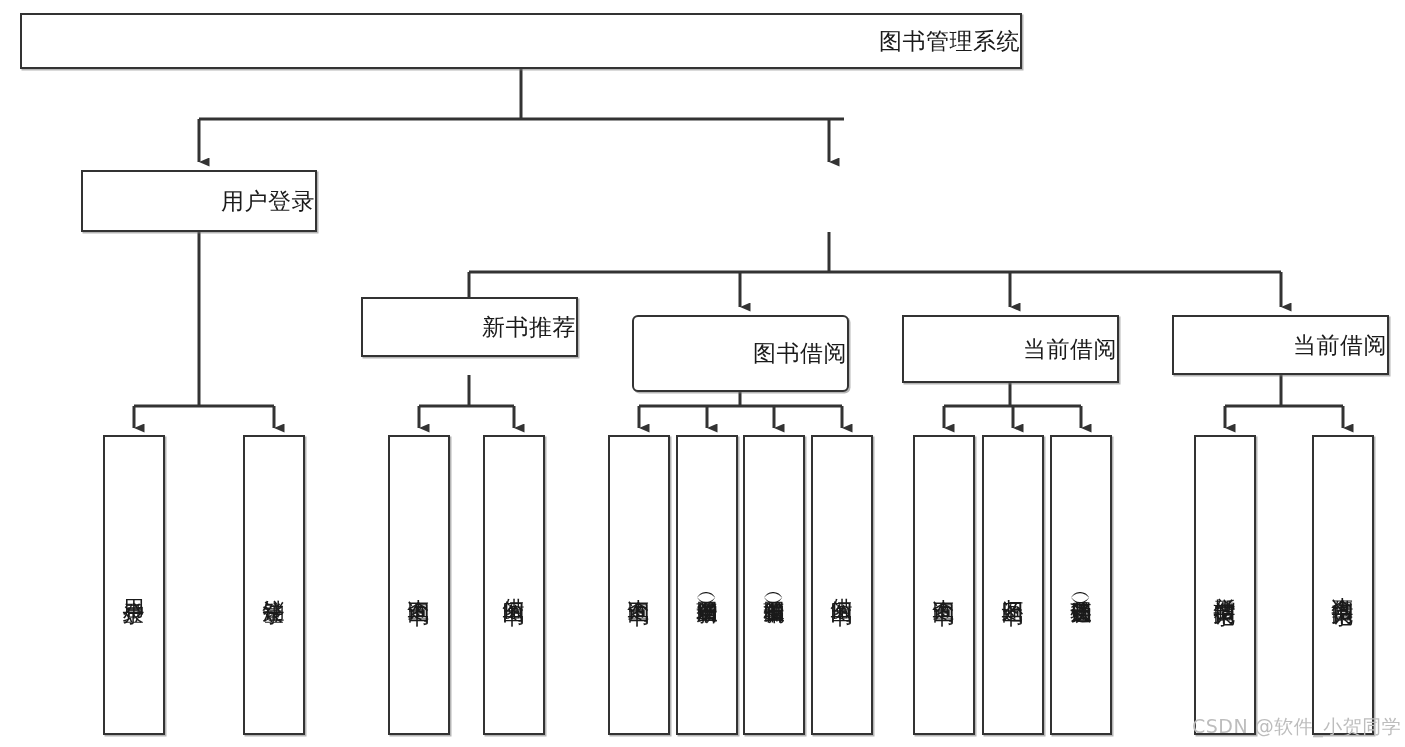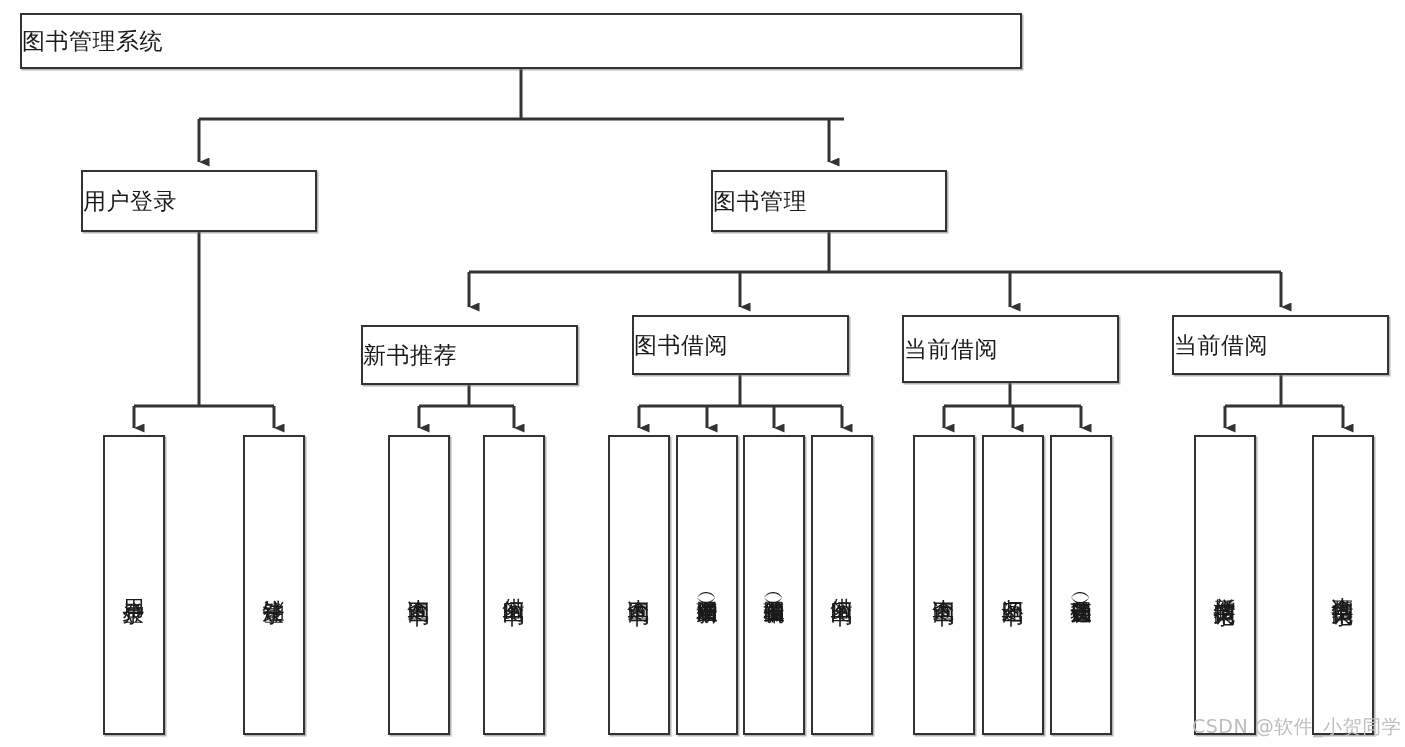--- a/index.html
+++ b/index.html
@@ -25,21 +25,21 @@
     height: 747px;
     pointer-events: none;
   }
   .node {
     position: absolute;
     box-sizing: border-box;
     border: 2.5px solid #333333;
     background: #ffffff;
     display: flex;
     align-items: center;
-    justify-content: flex-start;
+    justify-content: flex-end;
     box-shadow: 1.5px 1.5px 0 rgba(120,120,120,0.55);
   }
   .node .label {
     color: #1a1a1a;
     letter-spacing: 0.5px;
     white-space: nowrap;
   }
   .node.horiz .label {
     font-size: 23px;
     line-height: 1;
@@ -125,28 +125,25 @@
     </g>
   </svg>
 
   <div class="node horiz" style="left:20px; top:13px; width:1002px; height:56px;">
     <span class="label">图书管理系统</span>
   </div>
 
   <div class="node horiz" style="left:81px; top:170px; width:236px; height:62px;">
     <span class="label">用户登录</span>
   </div>
-  <div class="node horiz" style="left:711px; top:170px; width:236px; height:62px;">
-    <span class="label">图书管理</span>
-  </div>
 
-  <div class="node horiz" style="left:361px; top:325px; width:217px; height:60px;">
+  <div class="node horiz" style="left:361px; top:297px; width:217px; height:60px;">
     <span class="label">新书推荐</span>
   </div>
-  <div class="node horiz" style="left:632px; top:315px; width:217px; height:60px;">
+  <div class="node horiz" style="left:632px; top:315px; width:217px; height:77px;border-radius:6px;">
     <span class="label">图书借阅</span>
   </div>
   <div class="node horiz" style="left:902px; top:315px; width:217px; height:68px;">
     <span class="label">当前借阅</span>
   </div>
   <div class="node horiz" style="left:1172px; top:315px; width:217px; height:60px;">
     <span class="label">当前借阅</span>
   </div>
 
   <div class="node vert" style="left:103px; top:435px; width:62px; height:300px;">

